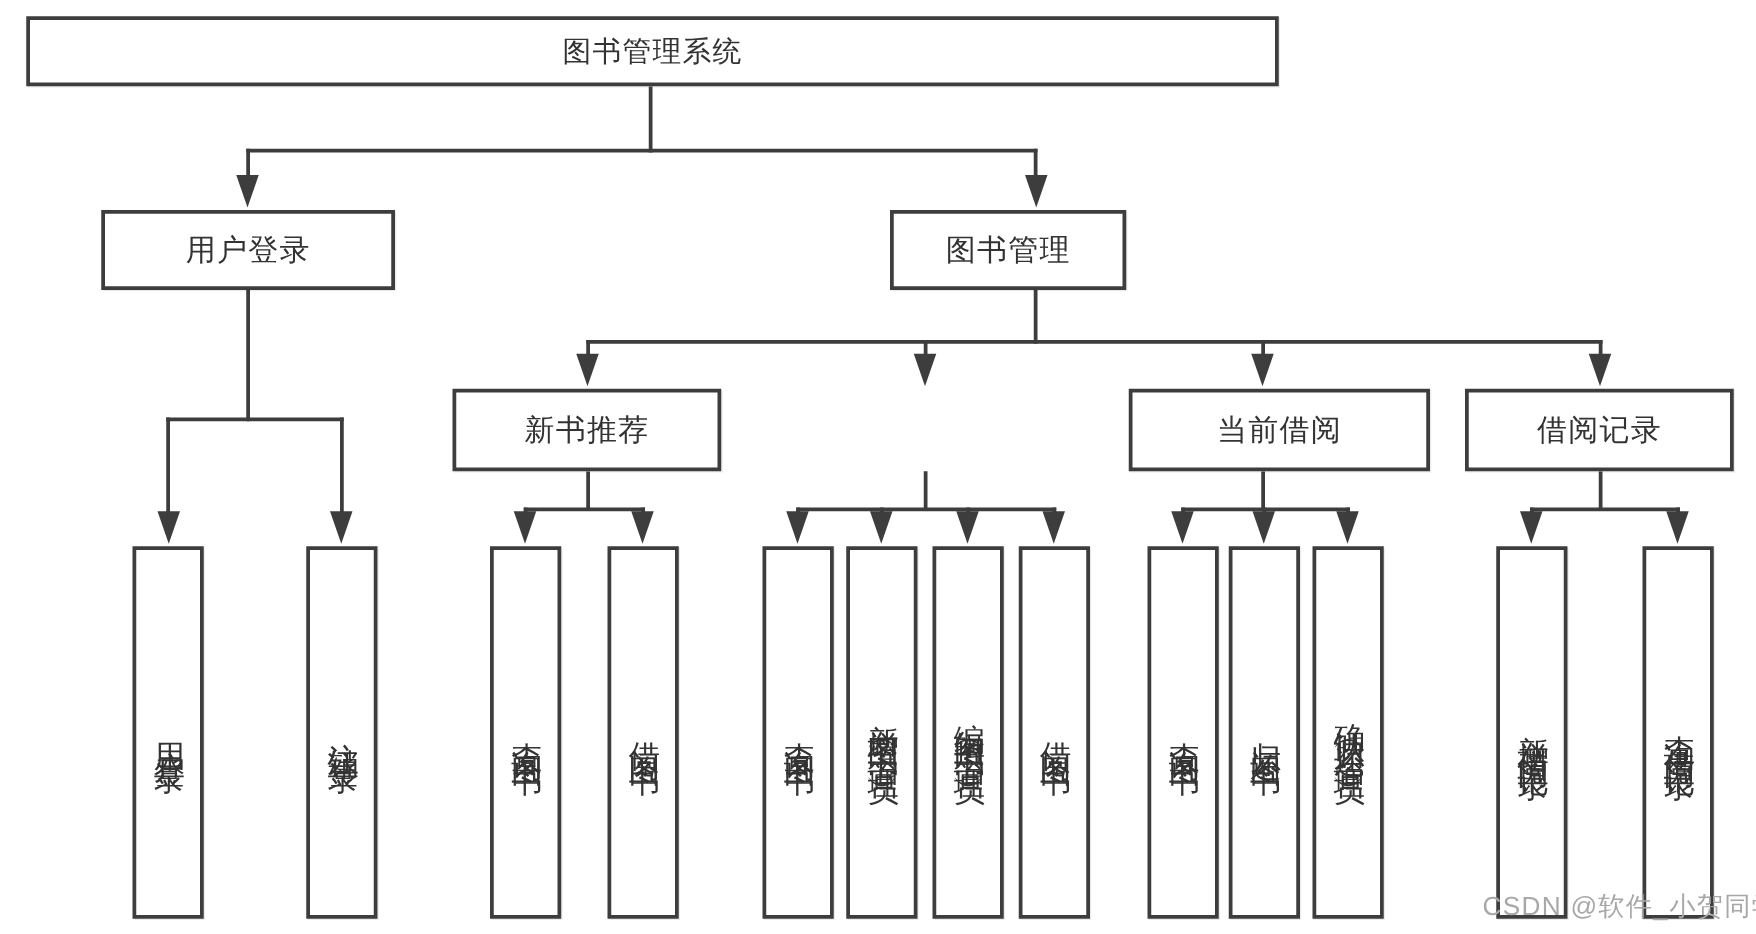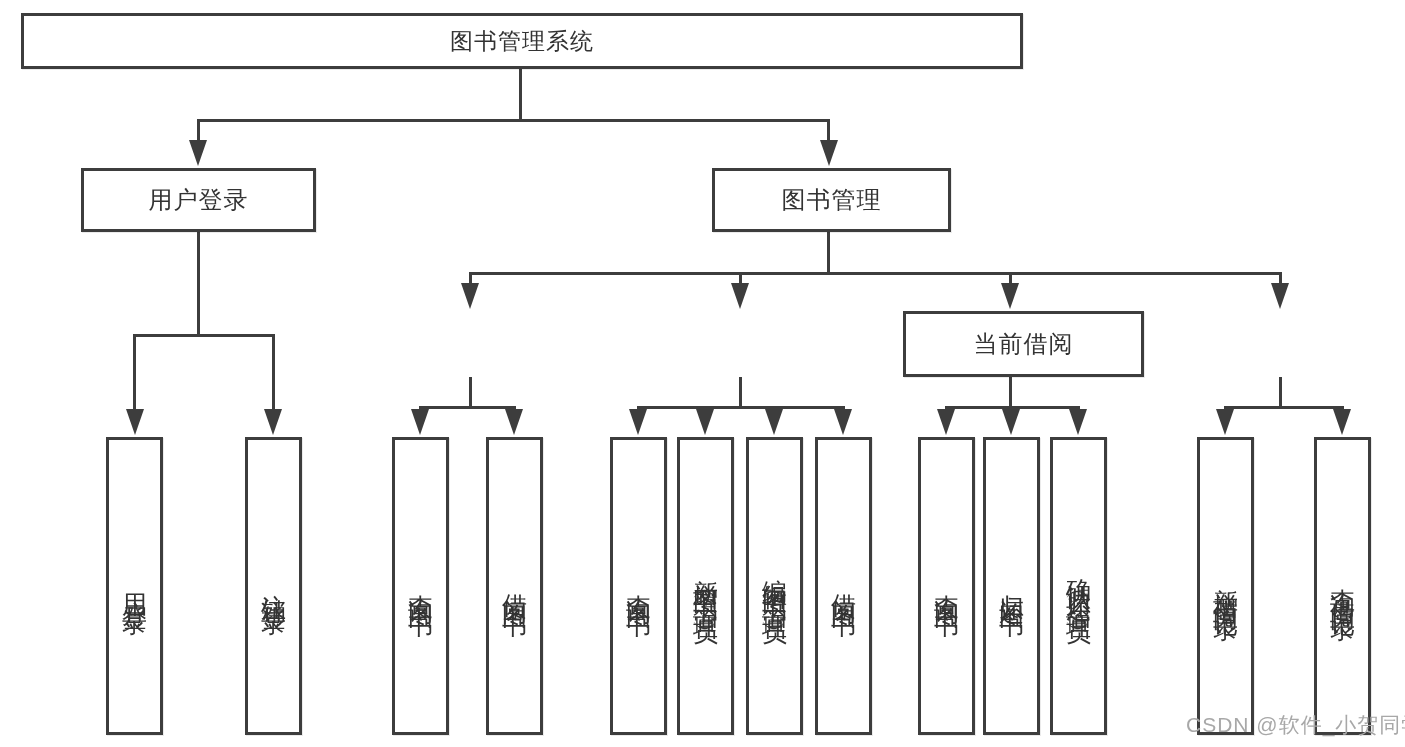--- a/index.html
+++ b/index.html
@@ -112,26 +112,32 @@
   <div class="vline" style="left:1341px;top:406px;height:8px"></div>
   <div class="arrow" style="left:1333px;top:409px"></div>
 
   <div class="box root" style="left:21px;top:13px;width:1002px;height:56px">
     <span>图书管理系统</span>
   </div>
 
   <div class="box" style="left:81px;top:168px;width:235px;height:64px">
     <span>用户登录</span>
   </div>
-  <div class="box" style="left:712px;top:168px;width:239px;height:64px">
+  <div class="box" style="left:712px;top:168px;width:189px;height:64px">
     <span>图书管理</span>
   </div>
 
+  <div class="box" style="left:362px;top:311px;width:215px;height:66px">
+    <span>新书推荐</span>
+  </div>
   <div class="box" style="left:903px;top:311px;width:241px;height:66px">
     <span>当前借阅</span>
+  </div>
+  <div class="box" style="left:1172px;top:311px;width:215px;height:66px">
+    <span>借阅记录</span>
   </div>
 
   <div class="box leaf" style="left:106px">
     <span class="vtext">用户登录</span>
   </div>
   <div class="box leaf" style="left:245px">
     <span class="vtext">注销登录</span>
   </div>
 
   <div class="box leaf" style="left:392px">

